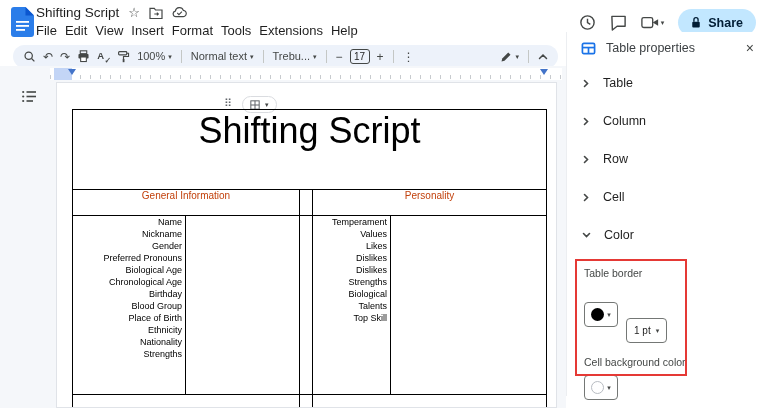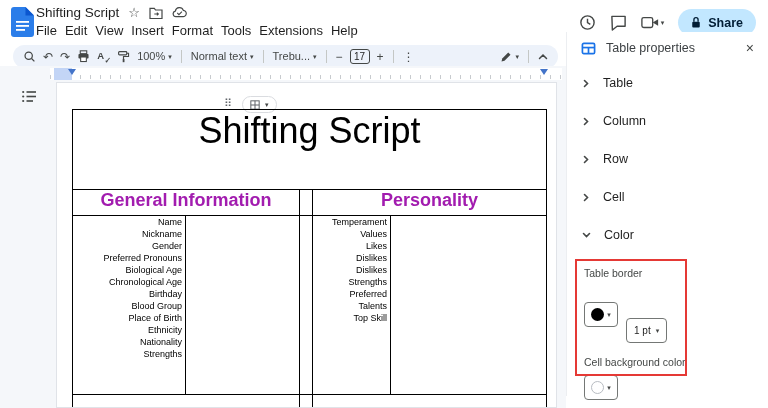--- a/index.html
+++ b/index.html
@@ -45,21 +45,21 @@
   .marker{position:absolute;top:1px;width:0;height:0;border-left:4px solid transparent;border-right:4px solid transparent;border-top:6px solid #4374c9;}
   .outline-btn{position:absolute;left:21px;top:89px;line-height:0;}
 
   .page{position:absolute;left:56px;top:82px;width:501px;height:326px;background:#fff;border:1px solid #e0e3e8;overflow:hidden;}
   .tbl-handle{position:absolute;left:167px;top:15px;color:#5f6368;font-size:11px;line-height:1;}
   .tbl-pill{position:absolute;left:185px;top:13px;height:17px;border:1px solid #dadce0;border-radius:9px;background:#fff;display:flex;align-items:center;gap:5px;padding:0 7px;}
 
   table.doc-table{position:absolute;left:15px;top:26px;width:474px;border-collapse:collapse;table-layout:fixed;border:1.5px solid #000;}
   .doc-table td{border:1px solid #000;padding:0;vertical-align:top;}
   .cell-title{height:80px;text-align:center;vertical-align:middle;font-size:36px;color:#000;}
-  .cell-head{height:26px;text-align:center;vertical-align:middle;font-weight:bold;font-size:18px;color:#a21caf;}
+  .cell-head{height:26px;text-align:center;vertical-align:middle;font-weight:normal;font-size:10px;color:#c2410c;}
   .cell-fields{height:179px;padding-top:8px;margin-top:9px;}
   .fields{font-size:9px;line-height:12px;color:#000;text-align:right;padding-right:3px;}
   .row-last td{height:40px;}
 
   
   .panel{position:absolute;left:566px;top:32px;width:202px;height:364px;background:#fff;border-left:1px solid #eceef1;}
   .panel-hdr{height:32px;display:flex;align-items:center;gap:10px;padding:0 14px;}
   .panel-title{font-size:12.5px;color:#3c4043;}
   .panel-close{margin-left:auto;font-size:14px;color:var(--icon);line-height:1;}
   .psec{height:38px;display:flex;align-items:center;gap:13px;padding:0 15px;font-size:12.5px;color:#1f1f1f;}
@@ -283,21 +283,21 @@
         <td></td>
         <td></td>
         <td class="cell-fields">
           <div class="fields">
                 <div>Temperament</div>
                 <div>Values</div>
                 <div>Likes</div>
                 <div>Dislikes</div>
                 <div>Dislikes</div>
                 <div>Strengths</div>
-                <div>Preferred</div>
+                <div>Biological</div>
                 <div>Talents</div>
                 <div>Top Skill</div>
               </div>
         </td>
         <td></td>
       </tr>
       <tr class="row-last">
         <td colspan="2"></td>
         <td></td>
         <td colspan="2"></td>

